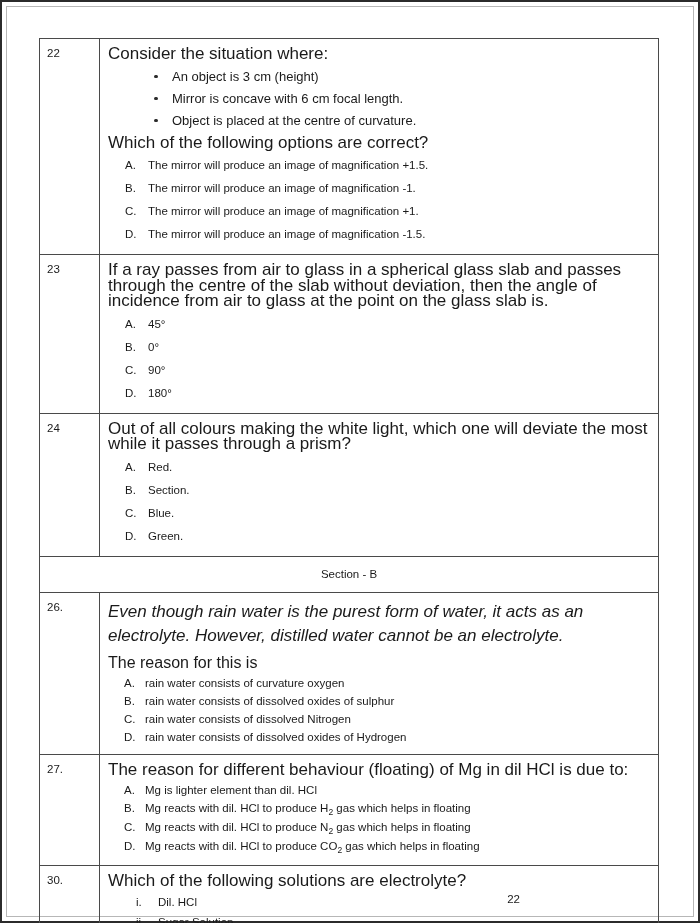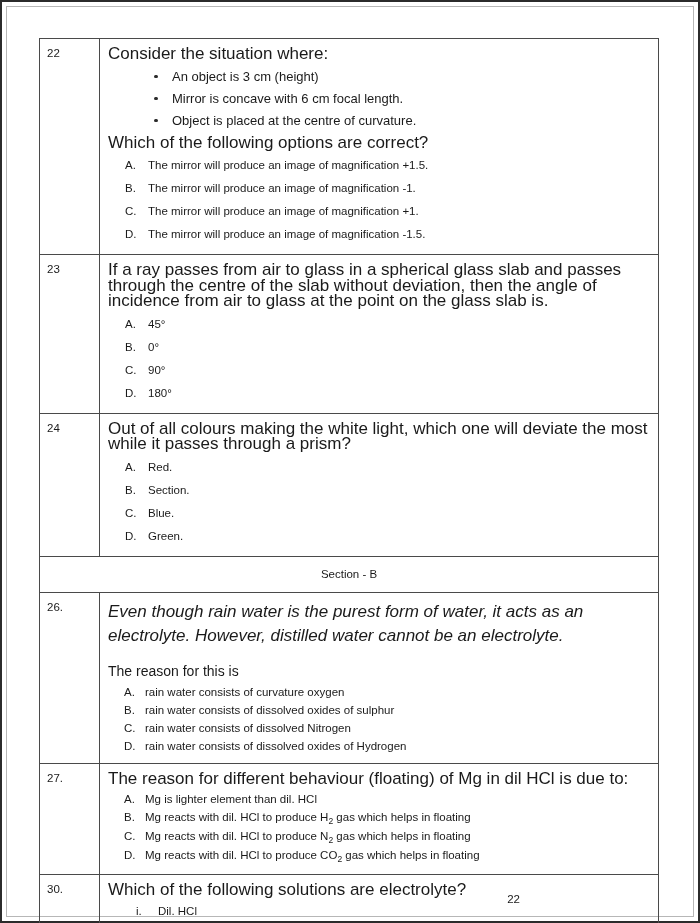--- a/index.html
+++ b/index.html
@@ -71,22 +71,22 @@
   .stem {
     margin: 0 0 0 0;
     font-size: 17px;
     line-height: 15.5px;
   }
   .stem.italic {
     font-style: italic;
     line-height: 24px;
   }
   .substem {
-    margin-top: 16px;
-    font-size: 14px;
+    margin-top: 7px;
+    font-size: 16px;
     line-height: 15.5px;
   }
 
   
   ul.bullets {
     margin: 4px 0 3px 0;
     padding: 0 0 0 46px;
     list-style: none;
   }
   ul.bullets li {

